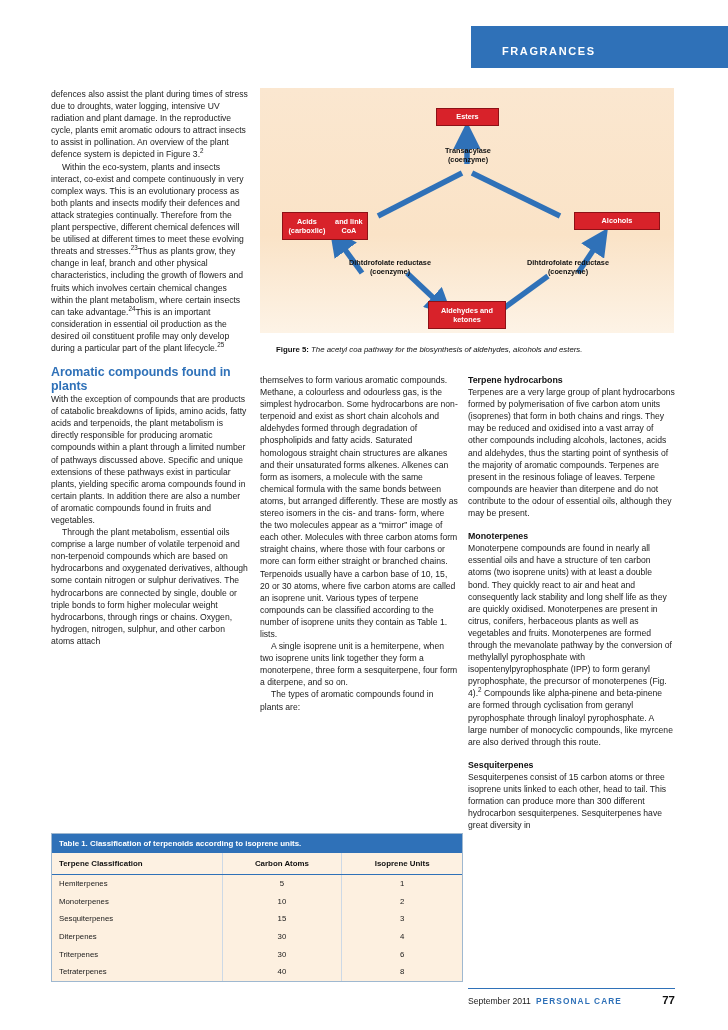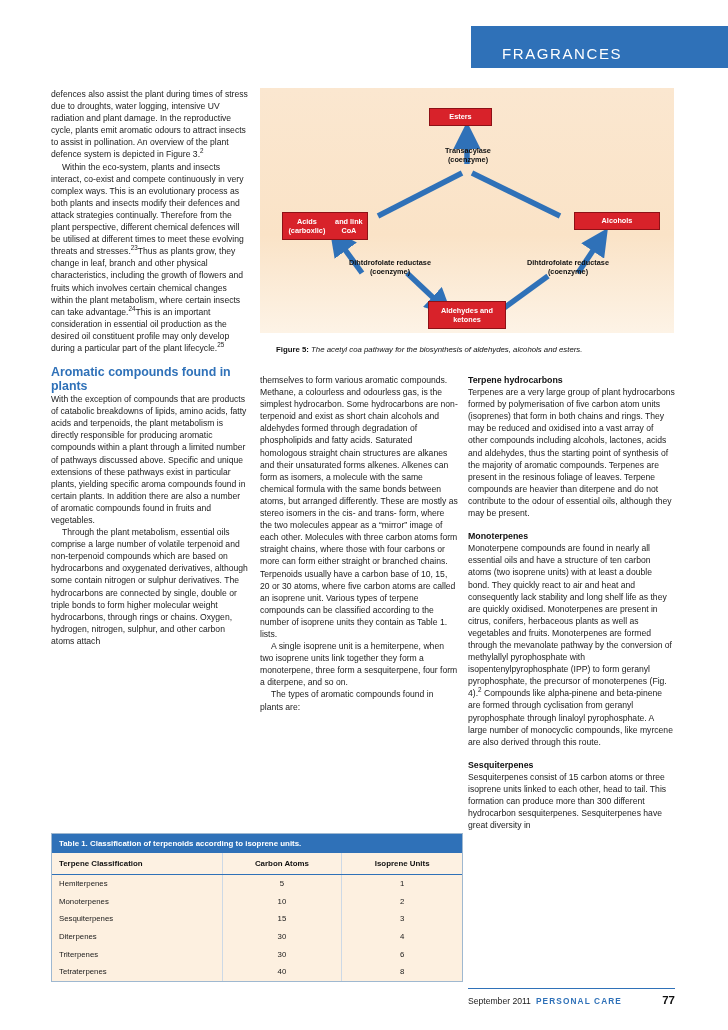--- a/index.html
+++ b/index.html
@@ -22,22 +22,22 @@
     left: 471px;
     top: 26px;
     width: 257px;
     height: 42px;
     background: #2f71b8;
   }
   .header-title {
     position: absolute;
     left: 492px;
     top: 45px;
-    font-size: 15px;
-    font-weight: normal;
+    font-size: 11px;
+    font-weight: bold;
     letter-spacing: 1.6px;
     color: #ffffff;
     padding-left: 10px;
   }
 
   
   .col {
     position: absolute;
     font-size: 8.6px;
     line-height: 12.1px;
@@ -233,21 +233,21 @@
 
       <path d="M102,185 L78,152" stroke="#2f71b8" stroke-width="5.5" fill="none" marker-end="url(#ah)"></path>
 
       <path d="M318,185 L340,152" stroke="#2f71b8" stroke-width="5.5" fill="none" marker-end="url(#ah)"></path>
 
       <path d="M147,185 L182,218" stroke="#2f71b8" stroke-width="5.5" fill="none" marker-end="url(#ah)"></path>
 
       <path d="M288,188 L244,220" stroke="#2f71b8" stroke-width="5.5" fill="none"></path>
     </svg>
 
-    <div class="fignode" style="left:169px; top:20px; width:63px; height:18px;">
+    <div class="fignode" style="left:176px; top:20px; width:63px; height:18px;">
       <span>Esters</span>
     </div>
 
     <div class="figlabel" style="left:154px; top:58px; width:108px;">
       <div>Transacylase</div>
       <div>(coenzyme)</div>
     </div>
 
     <div class="fignode" style="left:22px; top:124px; width:86px; height:28px; flex-direction:row;">
       <span>Acids (carboxlic)</span>

